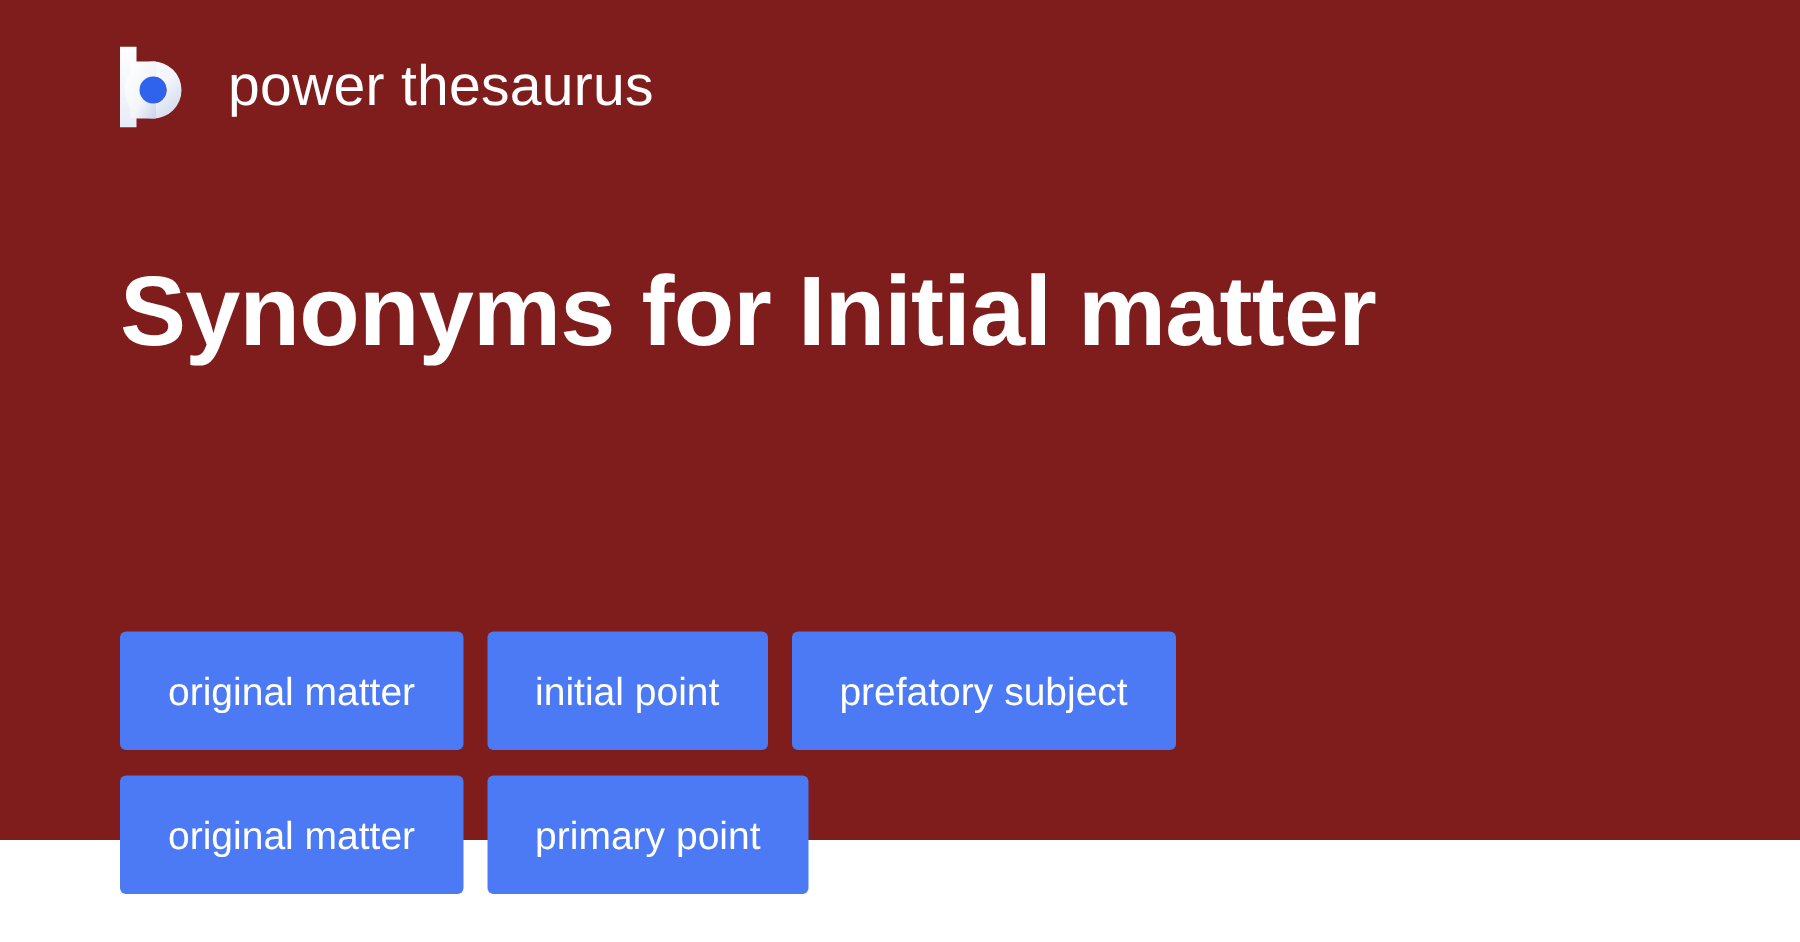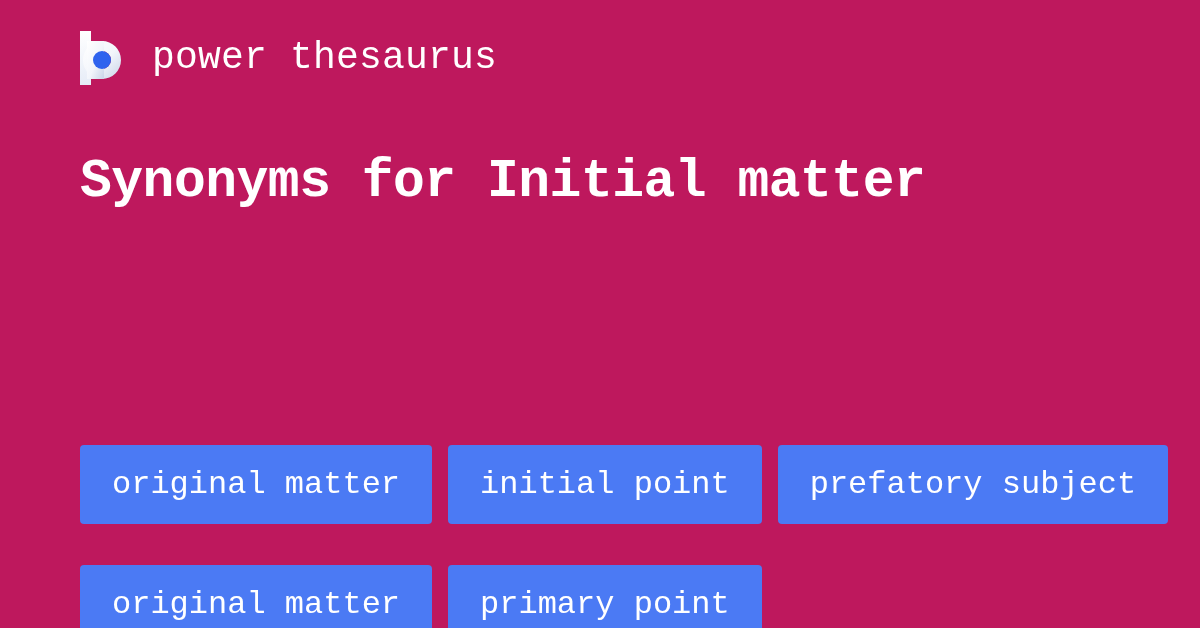--- a/index.html
+++ b/index.html
@@ -10,24 +10,23 @@
     width: 1200px;
     height: 628px;
     overflow: hidden;
     font-family: "Liberation Sans", sans-serif;
     -webkit-font-smoothing: antialiased;
   }
 
   #page {
     position: relative;
     width: 1200px;
-    height: 628px;
-    background: #be185d;
+    height: 560px;
+    background: #7f1d1d;
     box-sizing: border-box;
-    font-family: Liberation Mono, monospace;
   }
 
   
   .brand {
     position: absolute;
     left: 80px;
     top: 28px;
     display: flex;
     align-items: center;
     height: 60px;
@@ -47,25 +46,25 @@
     font-weight: 300;
     letter-spacing: 0.2px;
     line-height: 1;
     white-space: nowrap;
   }
 
   
   .headline {
     position: absolute;
     left: 80px;
-    top: 127px;
+    top: 152px;
     width: 1010px;
     margin: 0;
     color: #ffffff;
-    font-size: 53px;
+    font-size: 66px;
     font-weight: 700;
     line-height: 110px;
     letter-spacing: -0.5px;
   }
 
   
   .tag-rows {
     position: absolute;
     left: 80px;
     top: 421px;
@@ -86,25 +85,24 @@
     height: 79px;
     box-sizing: border-box;
     display: flex;
     align-items: center;
     justify-content: center;
     padding: 0 32px;
     margin-right: 16px;
     background: #4b7af4;
     border-radius: 4px;
     color: #ffffff;
-    font-size: 32px;
+    font-size: 26px;
     font-weight: 400;
     line-height: 1;
     white-space: nowrap;
-    margin-top: 24px;
   }
 
   .tag:last-child {
     margin-right: 0;
   }
 </style>
 </head>
 <body>
 
 <div id="page">

